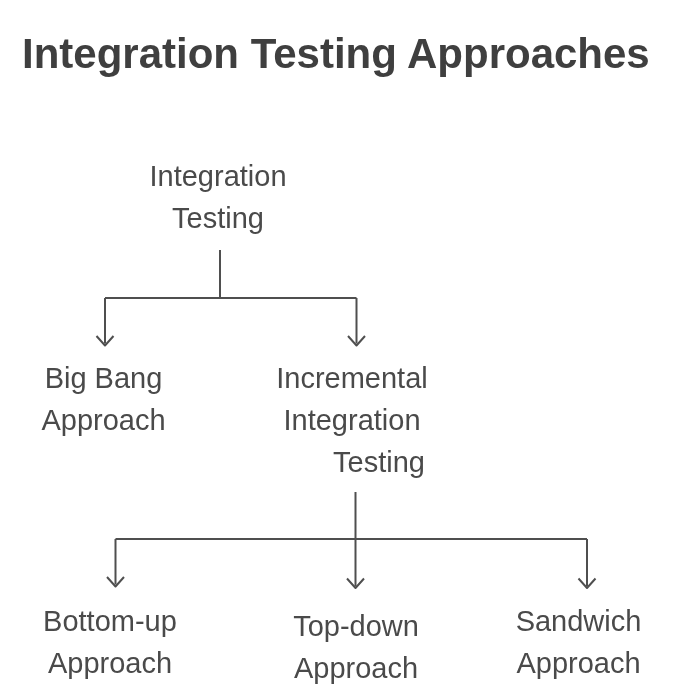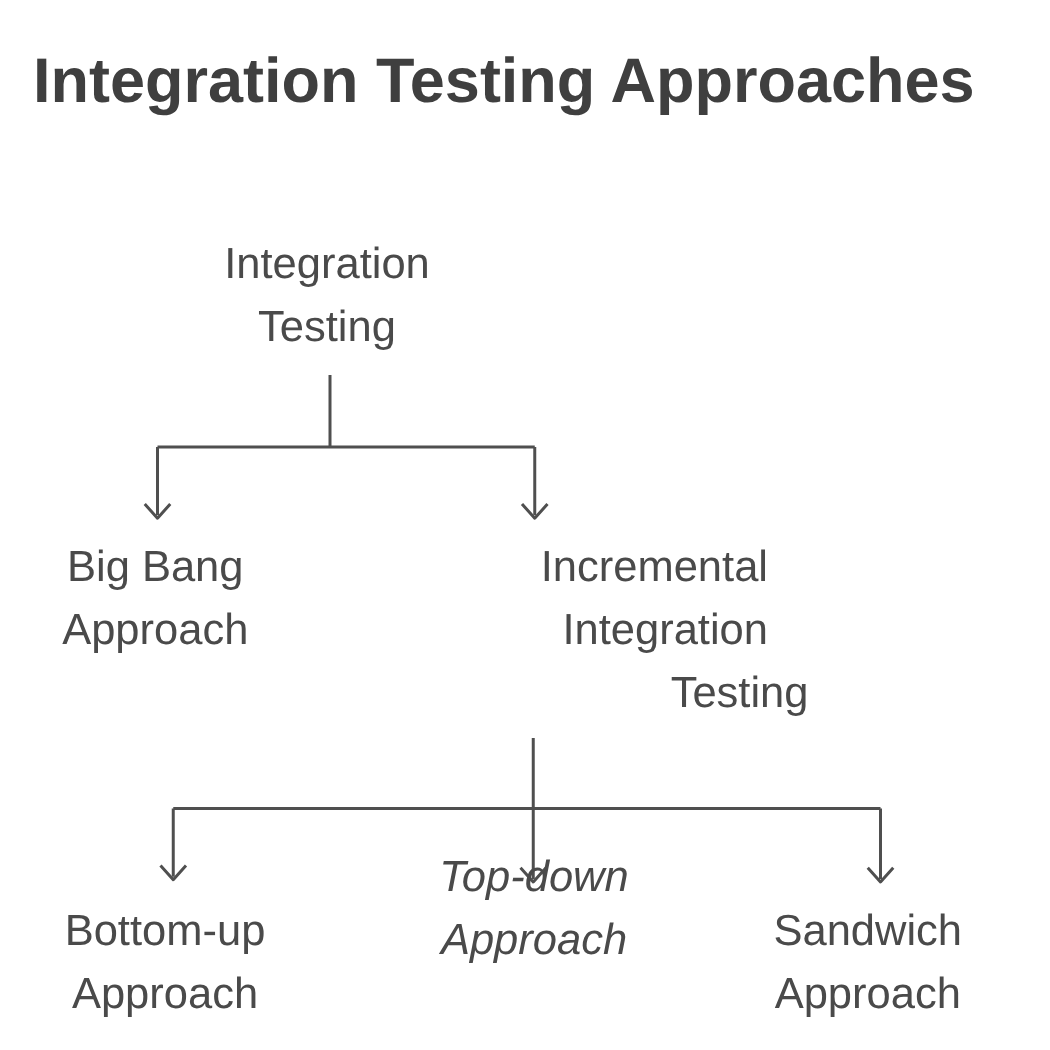--- a/index.html
+++ b/index.html
@@ -40,23 +40,23 @@
   }
   .node .line {
     display: block;
     white-space: nowrap;
   }
   .node .line.shift-right {
     transform: translateX(27px);
   }
   #node-root        { left: 58px;    top: 155px; }
   #node-big-bang    { left: -56.5px; top: 357px; }
-  #node-incremental { left: 192px;   top: 357px; text-align: right; }
+  #node-incremental { left: 192px;   top: 357px; }
   #node-bottom-up   { left: -50px;   top: 600px; }
-  #node-top-down    { left: 196px;   top: 564px; font-style: italic; }
+  #node-top-down    { left: 196px;   top: 605px; }
   #node-sandwich    { left: 418.5px; top: 600px; }
   svg.connectors {
     position: absolute;
     left: 0;
     top: 0;
     pointer-events: none;
   }
 </style>
 </head>
 <body>

